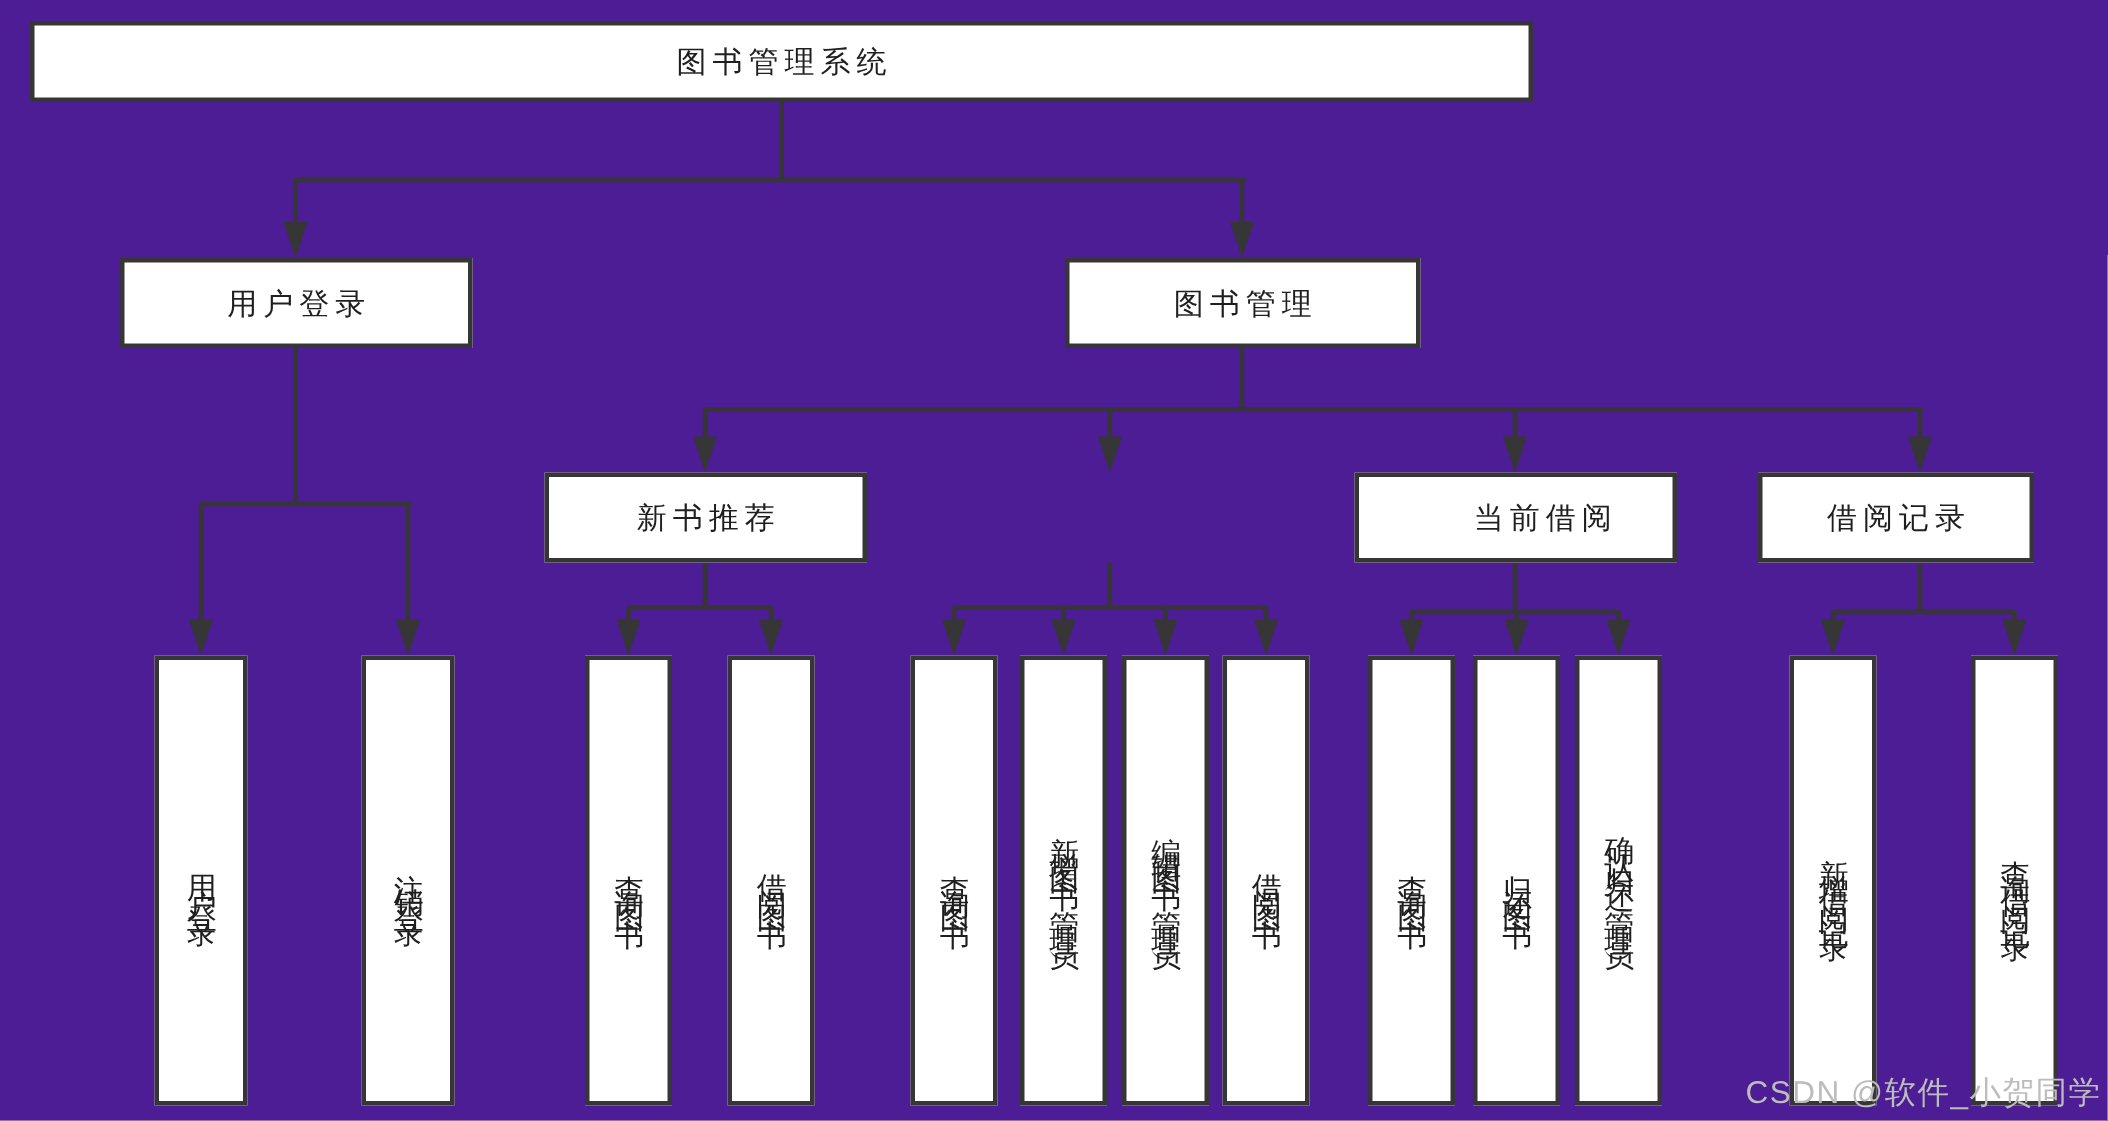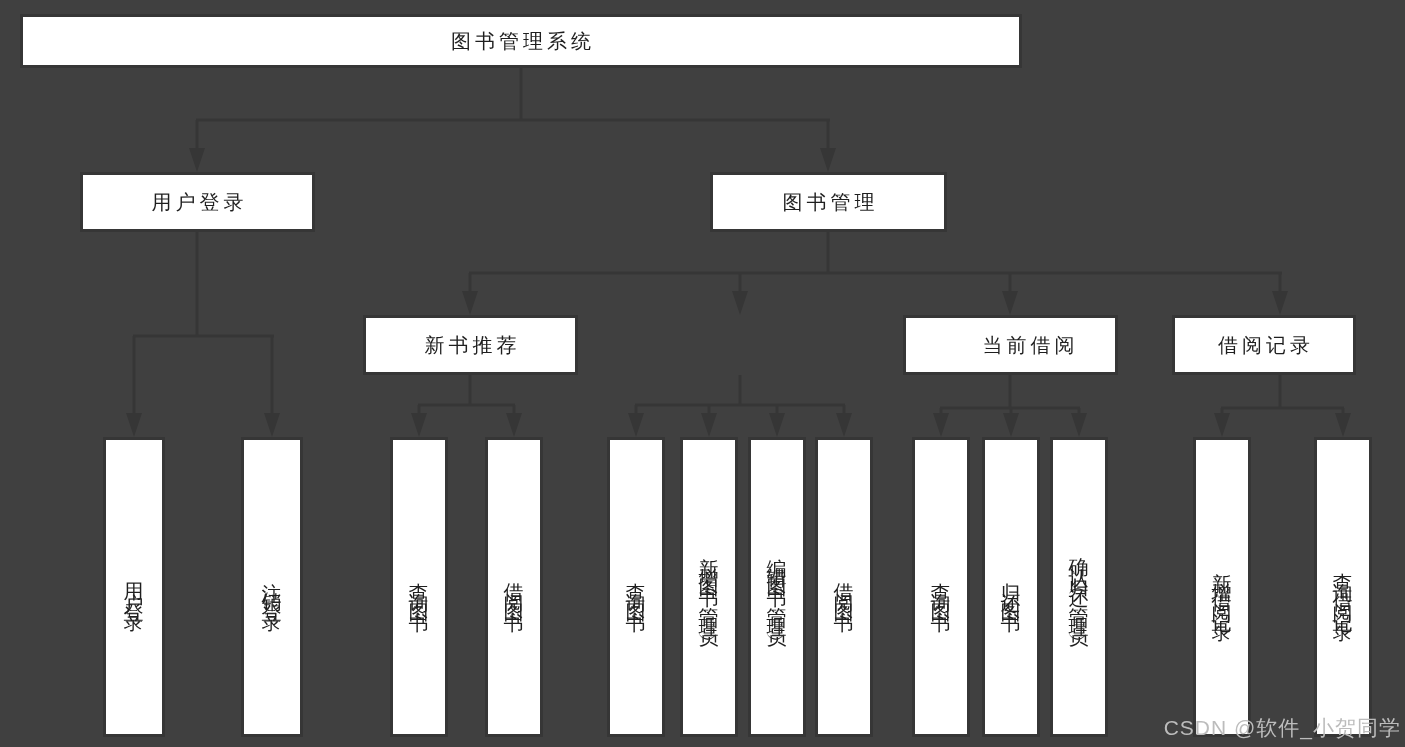--- a/index.html
+++ b/index.html
@@ -5,21 +5,21 @@
   * { margin: 0; padding: 0; box-sizing: border-box; }
   html, body { background: #ffffff; }
   body {
     width: 1405px; height: 747px;
     font-family: "Liberation Sans", sans-serif;
     overflow: hidden;
   }
   .stage {
     position: relative;
     width: 1405px; height: 747px;
-    background: #404040;
+    background: #4c1d95;
   }
   .connectors {
     position: absolute; left: 0; top: 0;
     width: 1405px; height: 747px;
   }
   .box {
     position: absolute;
     border: 3px solid #363636;
     background: #ffffff;
     display: flex;

